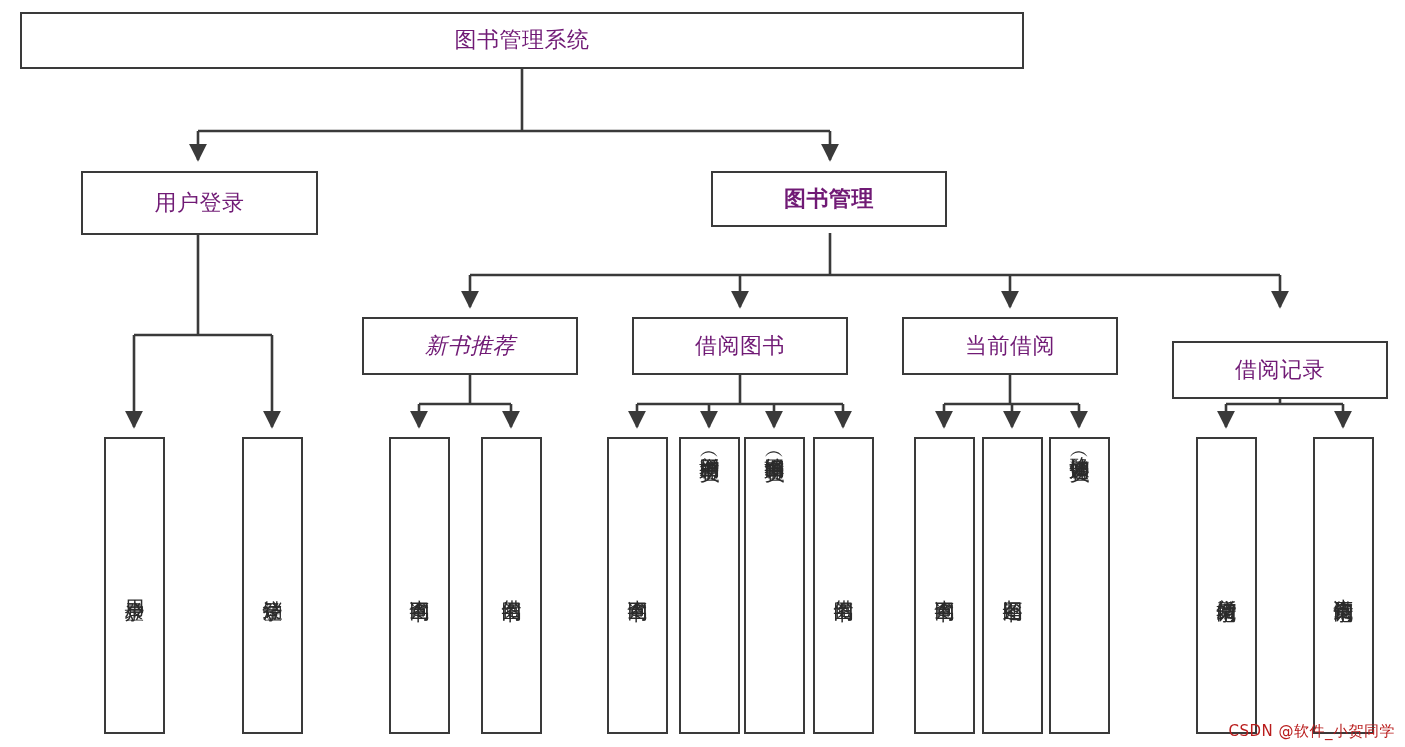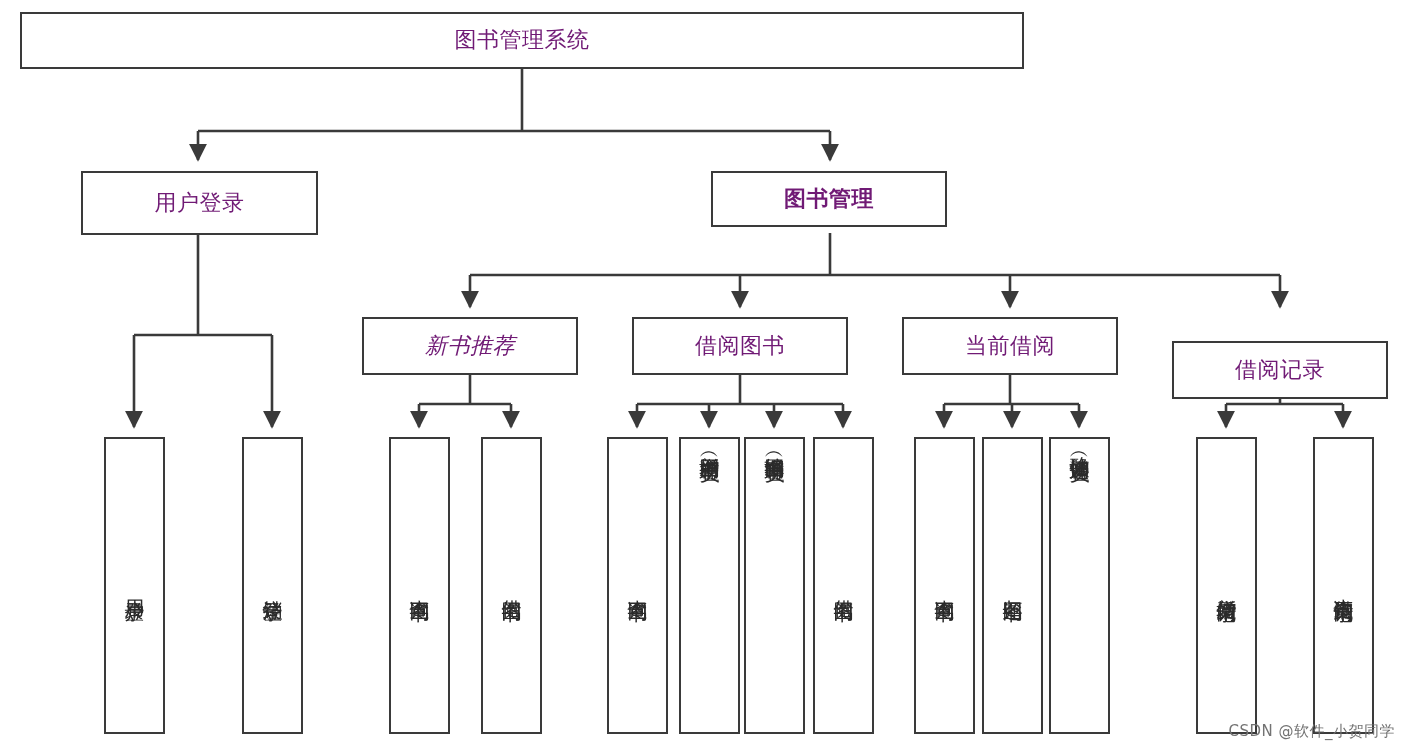--- a/index.html
+++ b/index.html
@@ -60,21 +60,21 @@
   }
   .node-box.vertical.centered {
     align-items: center;
     padding-top: 0;
   }
   #watermark {
     position: absolute;
     right: 10px;
     bottom: 6px;
     font-size: 15px;
-    color: #737373;
+    color: #b91c1c;
     letter-spacing: 0.5px;
     white-space: nowrap;
     pointer-events: none;
   }
 </style>
 </head>
 <body>
 
 <div id="diagram-root">
 

